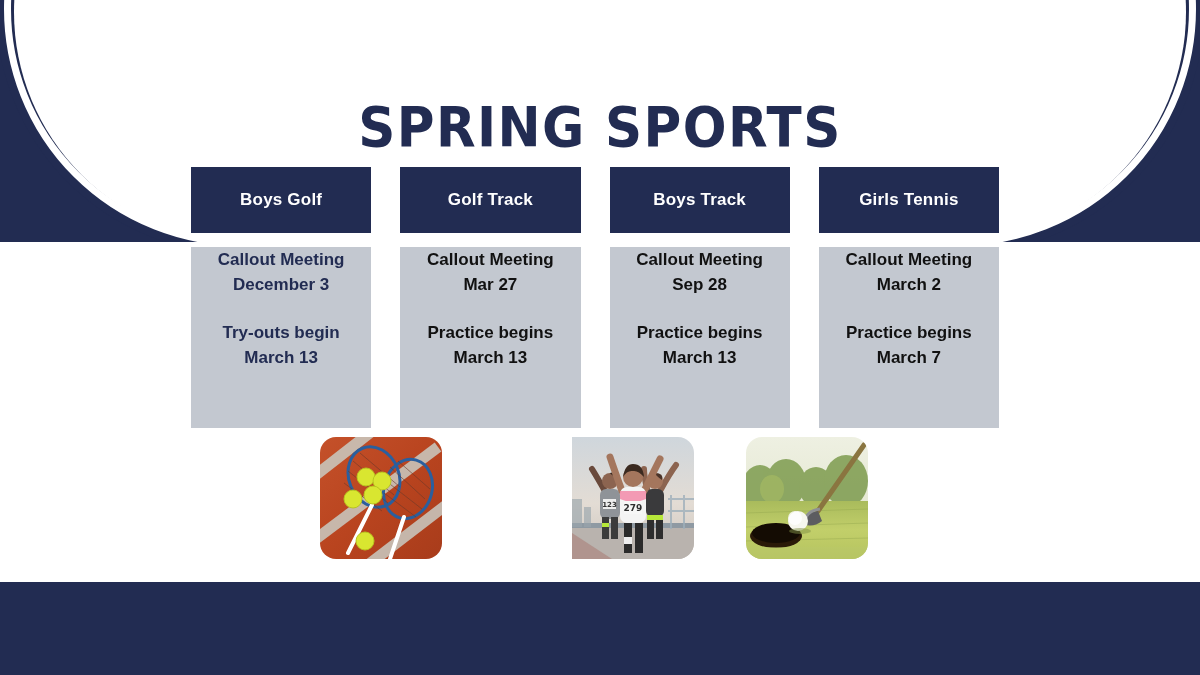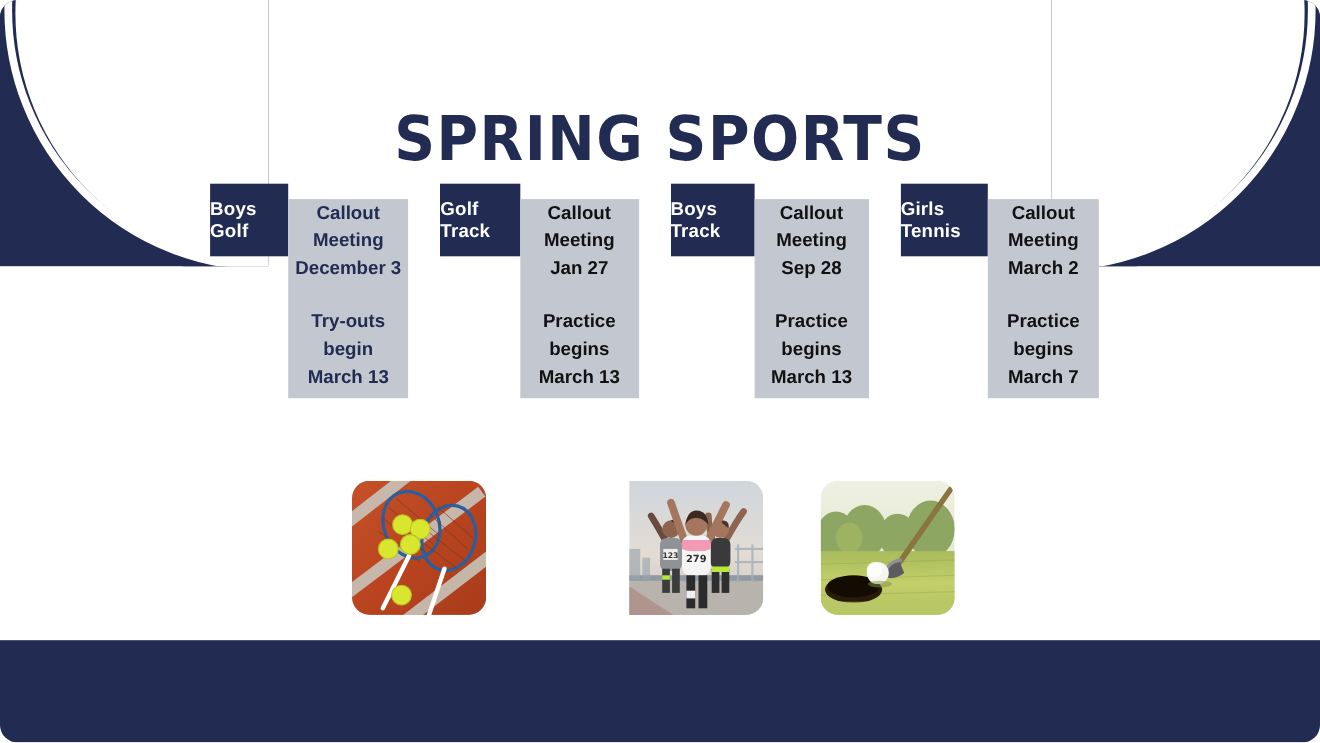--- a/index.html
+++ b/index.html
@@ -9,21 +9,20 @@
   }
   body {
     font-family: "Liberation Sans", sans-serif;
   }
   #slide {
     position: relative;
     width: 1200px;
     height: 675px;
     background: #ffffff;
     overflow: hidden;
-    border-radius: 16px;
   }
 
   
   .corner {
     position: absolute;
     top: 0;
     width: 244px;
     height: 242px;
     background: #222c52;
     overflow: hidden;
@@ -98,20 +97,21 @@
     position: absolute;
     left: 191px;
     top: 167px;
     width: 808px;
     display: flex;
     gap: 29px;
   }
   .col {
     flex: 1 1 0;
     display: flex;
+    flex-direction: column;
   }
   .col-head {
     height: 66px;
     background: #222c52;
     color: #ffffff;
     display: flex;
     align-items: center;
     justify-content: center;
     font-size: 17px;
     font-weight: bold;
@@ -185,21 +185,21 @@
           <span>March 13</span>
         </p>
       </div>
     </div>
 
     <div class="col">
       <div class="col-head">Golf Track</div>
       <div class="col-body">
         <p class="blk">
           <span>Callout Meeting</span><br>
-          <span>Jan 27</span>
+          <span>Mar 27</span>
         </p>
         <p class="blk second">
           <span>Practice begins</span><br>
           <span>March 13</span>
         </p>
       </div>
     </div>
 
     <div class="col">
       <div class="col-head">Boys Track</div>

